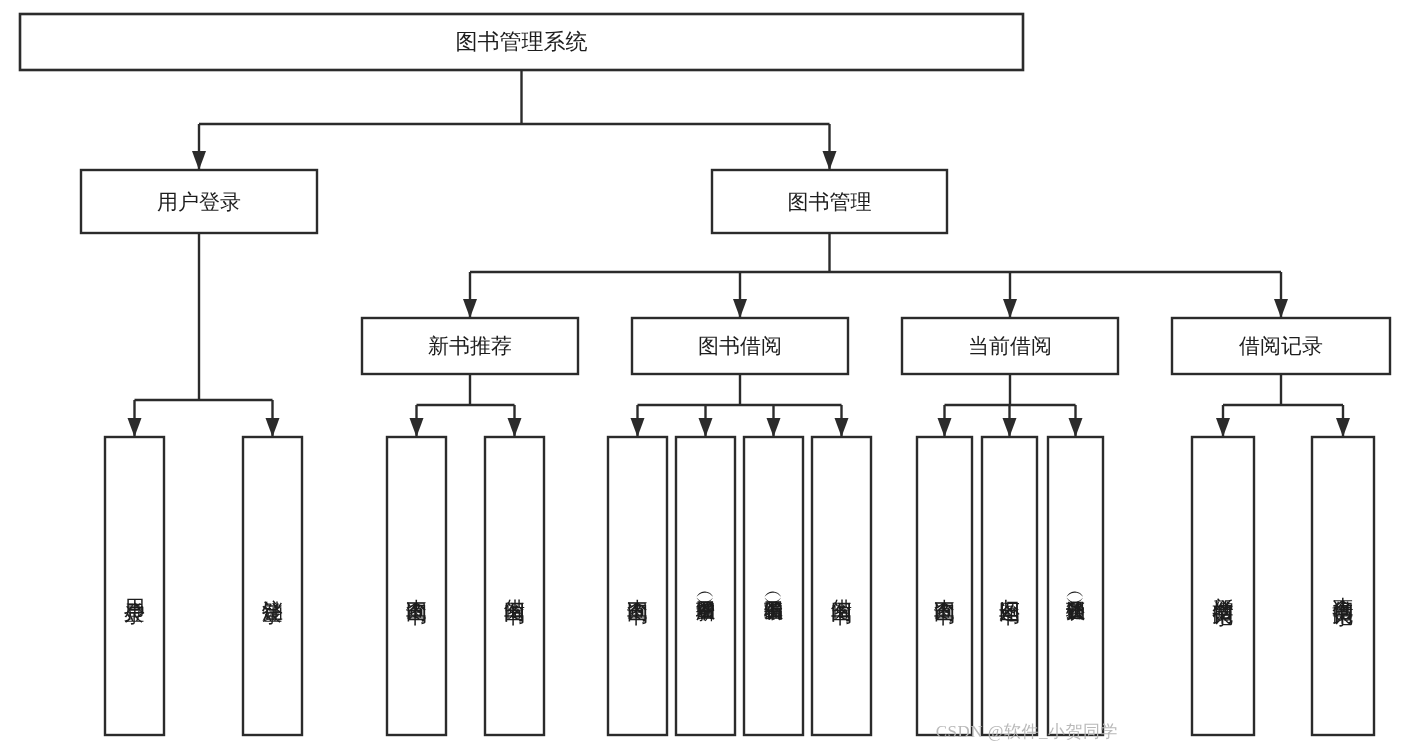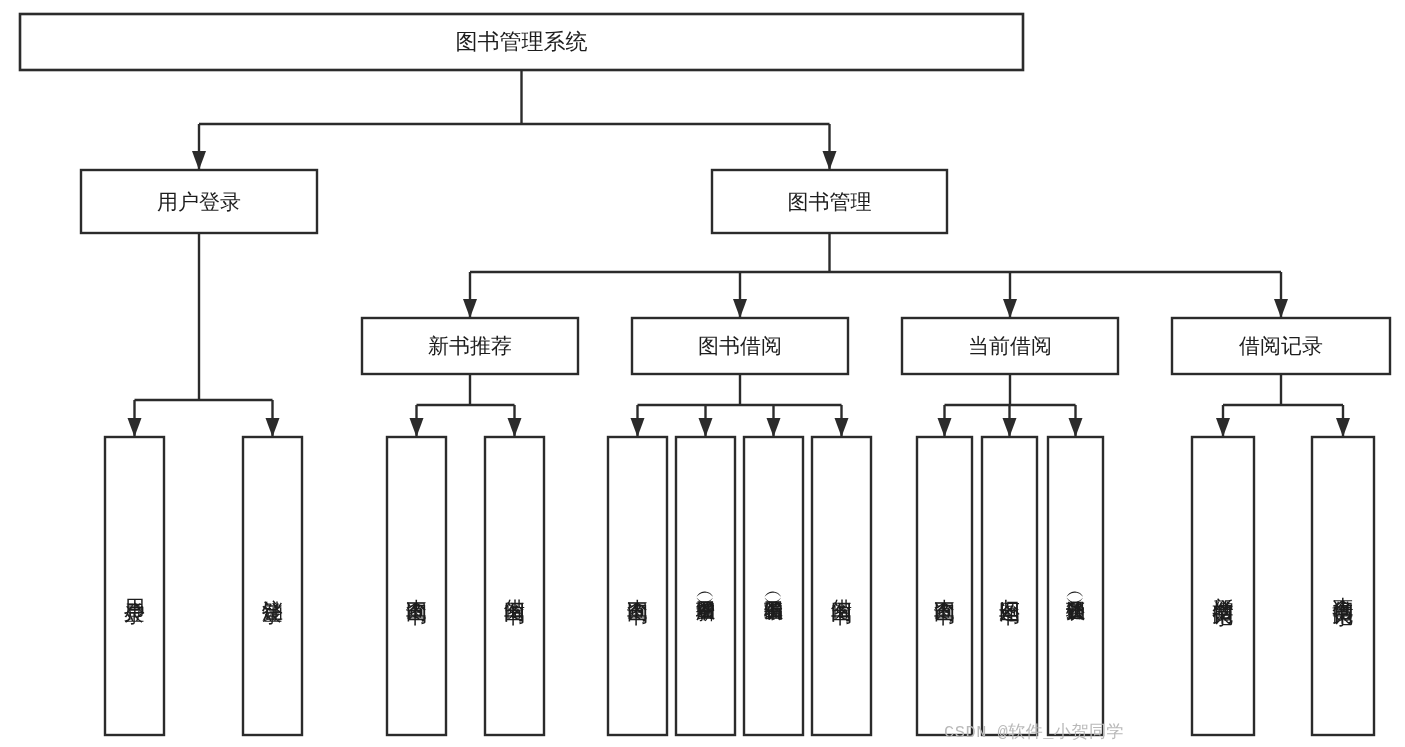--- a/index.html
+++ b/index.html
@@ -12,21 +12,20 @@
     width: 1405px;
     height: 747px;
     overflow: hidden;
     font-family: "DejaVu Sans", "Liberation Sans", sans-serif;
   }
   #diagram-root {
     position: relative;
     width: 1126px;
     height: 747px;
     background: #ffffff;
-    padding-left: 6px;
   }
   svg#diagram-svg {
     position: absolute;
     left: 0;
     top: 0;
     width: 1405px;
     height: 747px;
     display: block;
   }
   .node-rect {
@@ -73,21 +72,21 @@
     display: flex;
     align-items: center;
     justify-content: center;
     white-space: nowrap;
     pointer-events: none;
   }
   .watermark {
     position: absolute;
     right: 8px;
     bottom: 4px;
-    font-family: Liberation Mono, monospace;
+    font-family: Liberation Serif, serif;
     font-size: 17px;
     color: #b9b9b9;
     letter-spacing: 0.5px;
     white-space: nowrap;
     text-align: center;
   }
 </style>
 </head>
 <body>
 

